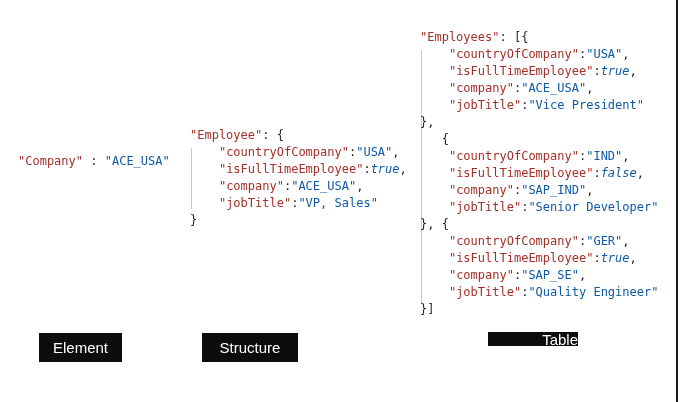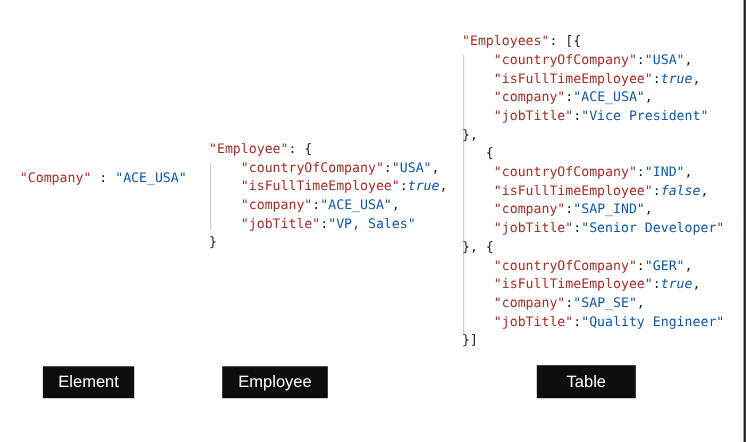--- a/index.html
+++ b/index.html
@@ -44,41 +44,41 @@
     width:2px;height:402px;
     background:var(--c-border,#1a1a1a);
   }
   #block-element{left:18px;top:153px;}
   #block-structure{left:190px;top:127px;}
   #block-table{left:420px;top:29px;}
   #guide-structure{left:191px;top:148px;height:61px;}
   #guide-table{left:421px;top:50px;height:254px;}
   #label-element{left:39px;top:333px;width:83px;height:29px;}
   #label-structure{left:202px;top:333px;width:96px;height:29px;}
-  #label-table{left:488px;top:332px;width:90px;height:30px;}
+  #label-table{left:488px;top:332px;width:90px;height:14px;justify-content:flex-end;}
 </style>
 </head>
 <body>
 
 <div class="canvas">
 
   <div id="block-element" class="code-block"><div class="code-line"><span class="tok-key">"Company"</span><span class="tok-punct"> : </span><span class="tok-str">"ACE_USA"</span></div></div>
 
   <div id="guide-structure" class="indent-guide"></div>
   <div id="block-structure" class="code-block"><div class="code-line"><span class="tok-key">"Employee"</span><span class="tok-punct">: {</span></div><div class="code-line"><span class="tok-punct">    </span><span class="tok-key">"countryOfCompany"</span><span class="tok-punct">:</span><span class="tok-str">"USA"</span><span class="tok-punct">,</span></div><div class="code-line"><span class="tok-punct">    </span><span class="tok-key">"isFullTimeEmployee"</span><span class="tok-punct">:</span><span class="tok-bool">true</span><span class="tok-punct">,</span></div><div class="code-line"><span class="tok-punct">    </span><span class="tok-key">"company"</span><span class="tok-punct">:</span><span class="tok-str">"ACE_USA"</span><span class="tok-punct">,</span></div><div class="code-line"><span class="tok-punct">    </span><span class="tok-key">"jobTitle"</span><span class="tok-punct">:</span><span class="tok-str">"VP, Sales"</span></div><div class="code-line"><span class="tok-punct">}</span></div></div>
 
   <div id="guide-table" class="indent-guide"></div>
   <div id="block-table" class="code-block"><div class="code-line"><span class="tok-key">"Employees"</span><span class="tok-punct">: [{</span></div><div class="code-line"><span class="tok-punct">    </span><span class="tok-key">"countryOfCompany"</span><span class="tok-punct">:</span><span class="tok-str">"USA"</span><span class="tok-punct">,</span></div><div class="code-line"><span class="tok-punct">    </span><span class="tok-key">"isFullTimeEmployee"</span><span class="tok-punct">:</span><span class="tok-bool">true</span><span class="tok-punct">,</span></div><div class="code-line"><span class="tok-punct">    </span><span class="tok-key">"company"</span><span class="tok-punct">:</span><span class="tok-str">"ACE_USA"</span><span class="tok-punct">,</span></div><div class="code-line"><span class="tok-punct">    </span><span class="tok-key">"jobTitle"</span><span class="tok-punct">:</span><span class="tok-str">"Vice President"</span></div><div class="code-line"><span class="tok-punct">},</span></div><div class="code-line"><span class="tok-punct">   {</span></div><div class="code-line"><span class="tok-punct">    </span><span class="tok-key">"countryOfCompany"</span><span class="tok-punct">:</span><span class="tok-str">"IND"</span><span class="tok-punct">,</span></div><div class="code-line"><span class="tok-punct">    </span><span class="tok-key">"isFullTimeEmployee"</span><span class="tok-punct">:</span><span class="tok-bool">false</span><span class="tok-punct">,</span></div><div class="code-line"><span class="tok-punct">    </span><span class="tok-key">"company"</span><span class="tok-punct">:</span><span class="tok-str">"SAP_IND"</span><span class="tok-punct">,</span></div><div class="code-line"><span class="tok-punct">    </span><span class="tok-key">"jobTitle"</span><span class="tok-punct">:</span><span class="tok-str">"Senior Developer"</span></div><div class="code-line"><span class="tok-punct">}, {</span></div><div class="code-line"><span class="tok-punct">    </span><span class="tok-key">"countryOfCompany"</span><span class="tok-punct">:</span><span class="tok-str">"GER"</span><span class="tok-punct">,</span></div><div class="code-line"><span class="tok-punct">    </span><span class="tok-key">"isFullTimeEmployee"</span><span class="tok-punct">:</span><span class="tok-bool">true</span><span class="tok-punct">,</span></div><div class="code-line"><span class="tok-punct">    </span><span class="tok-key">"company"</span><span class="tok-punct">:</span><span class="tok-str">"SAP_SE"</span><span class="tok-punct">,</span></div><div class="code-line"><span class="tok-punct">    </span><span class="tok-key">"jobTitle"</span><span class="tok-punct">:</span><span class="tok-str">"Quality Engineer"</span></div><div class="code-line"><span class="tok-punct">}]</span></div></div>
 
   <div id="label-element" class="label-box">
     <span>Element</span>
   </div>
 
   <div id="label-structure" class="label-box">
-    <span>Employee</span>
+    <span>Structure</span>
   </div>
 
   <div id="label-table" class="label-box">
     <span>Table</span>
   </div>
 
   <div class="right-border"></div>
 </div>
 
 </body></html>

